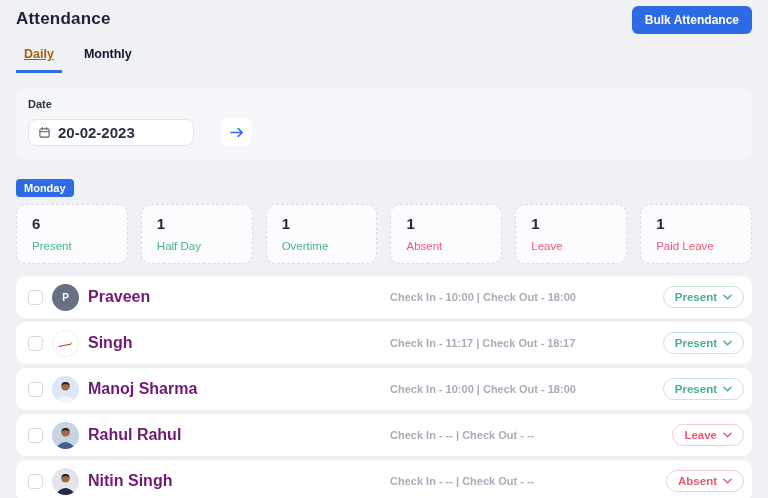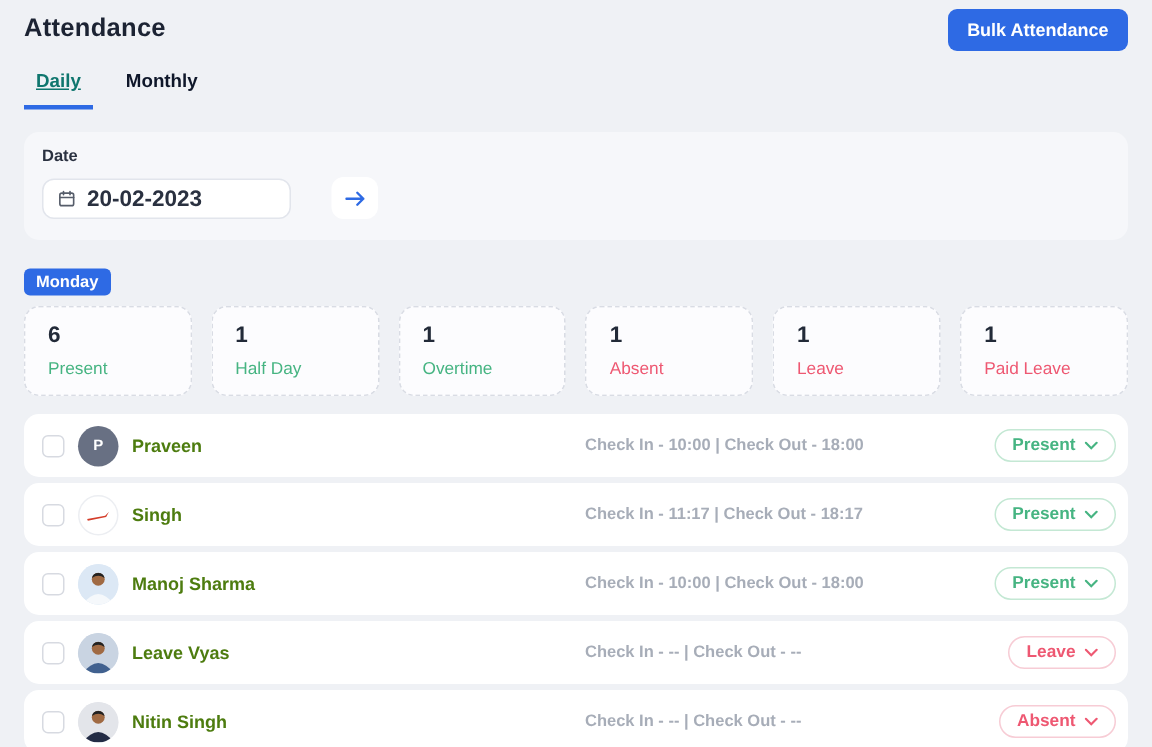--- a/index.html
+++ b/index.html
@@ -21,21 +21,21 @@
     font-family:inherit; font-size:12px; font-weight:600;
     padding:7px 13px; cursor:pointer;
   }
 
   
   .tabs { display:flex; gap:6px; margin-top:15px; }
   .tab {
     font-size:12.5px; font-weight:600; color:#0f172a;
     padding:0 8px 9px 8px; cursor:pointer; border-bottom:3px solid transparent;
   }
-  .tab.active { color:#0f766e; border-bottom-color:#2e6ae4;text-decoration:underline; }
+  .tab.active { color:#a16207; border-bottom-color:#2e6ae4;text-decoration:underline; }
   .tab + .tab { margin-left:8px; }
 
   
   .filter-panel {
     margin-top:15px; background:#f6f7fa; border-radius:10px;
     padding:10px 12px 14px 12px; height:72px;
   }
   .filter-label { font-size:11px; font-weight:700; color:#2a3140; }
   .filter-row { display:flex; align-items:center; margin-top:8px; }
   .date-input {
@@ -75,21 +75,21 @@
   .checkbox {
     width:15px; height:15px; border:1.5px solid #d7dae1; border-radius:4px;
     background:#fff; flex:0 0 auto; cursor:pointer;
   }
   .avatar {
     width:27px; height:27px; border-radius:50%; margin-left:9px; flex:0 0 auto;
     display:flex; align-items:center; justify-content:center; overflow:hidden;
   }
   .avatar-letter { color:#fff; font-size:10px; font-weight:700; }
   .avatar.logo { border:1px solid #eceef2; background:#fff; }
-  .emp-name { margin-left:9px; font-size:12px; font-weight:600; color:#4d7c0f; }
+  .emp-name { margin-left:9px; font-size:16px; font-weight:600; color:#701a75; }
   .check-text {
     position:absolute; left:374px; font-size:11px; color:#a7adb8; font-weight:700;text-align:center;
   }
   .status-pill {
     position:absolute; right:8px; background:#fff; border-radius:999px;
     display:flex; align-items:center; gap:6px; padding:4px 11px;
     font-family:inherit; font-size:11.5px; font-weight:600; cursor:pointer;
     border:1px solid transparent;
   }
   .tone-green { color:#46b482; }
@@ -228,21 +228,21 @@
   <div class="emp-row">
     <span class="checkbox"></span>
     <span class="avatar" style="background: rgb(201, 212, 226);">
           <svg width="27" height="27" viewBox="0 0 27 27">
             <circle cx="13.5" cy="13.5" r="13.5" fill="#c9d4e2"></circle>
             <circle cx="13.5" cy="10.2" r="4.3" fill="#a06a43"></circle>
             <path d="M9.3 9.4 a4.3 4.3 0 0 1 8.4 0 q-4.2 -3 -8.4 0 z" fill="#222222"></path>
             <path d="M3 27 q10.5 -14 21 0 z" fill="#41618f"></path>
           </svg>
         </span>
-    <span class="emp-name">Leave Vyas</span>
+    <span class="emp-name">Rahul Rahul</span>
     <span class="check-text">Check In - -- | Check Out - --</span>
     <button class="status-pill tone-red">
       <span>Leave</span>
       <span style="display:flex;">
         <svg width="9" height="6" viewBox="0 0 10 6" fill="none" stroke="currentColor" stroke-width="1.6" stroke-linecap="round">
           <path d="M1 1l4 4 4-4"></path>
         </svg>
       </span>
     </button>
   </div>

